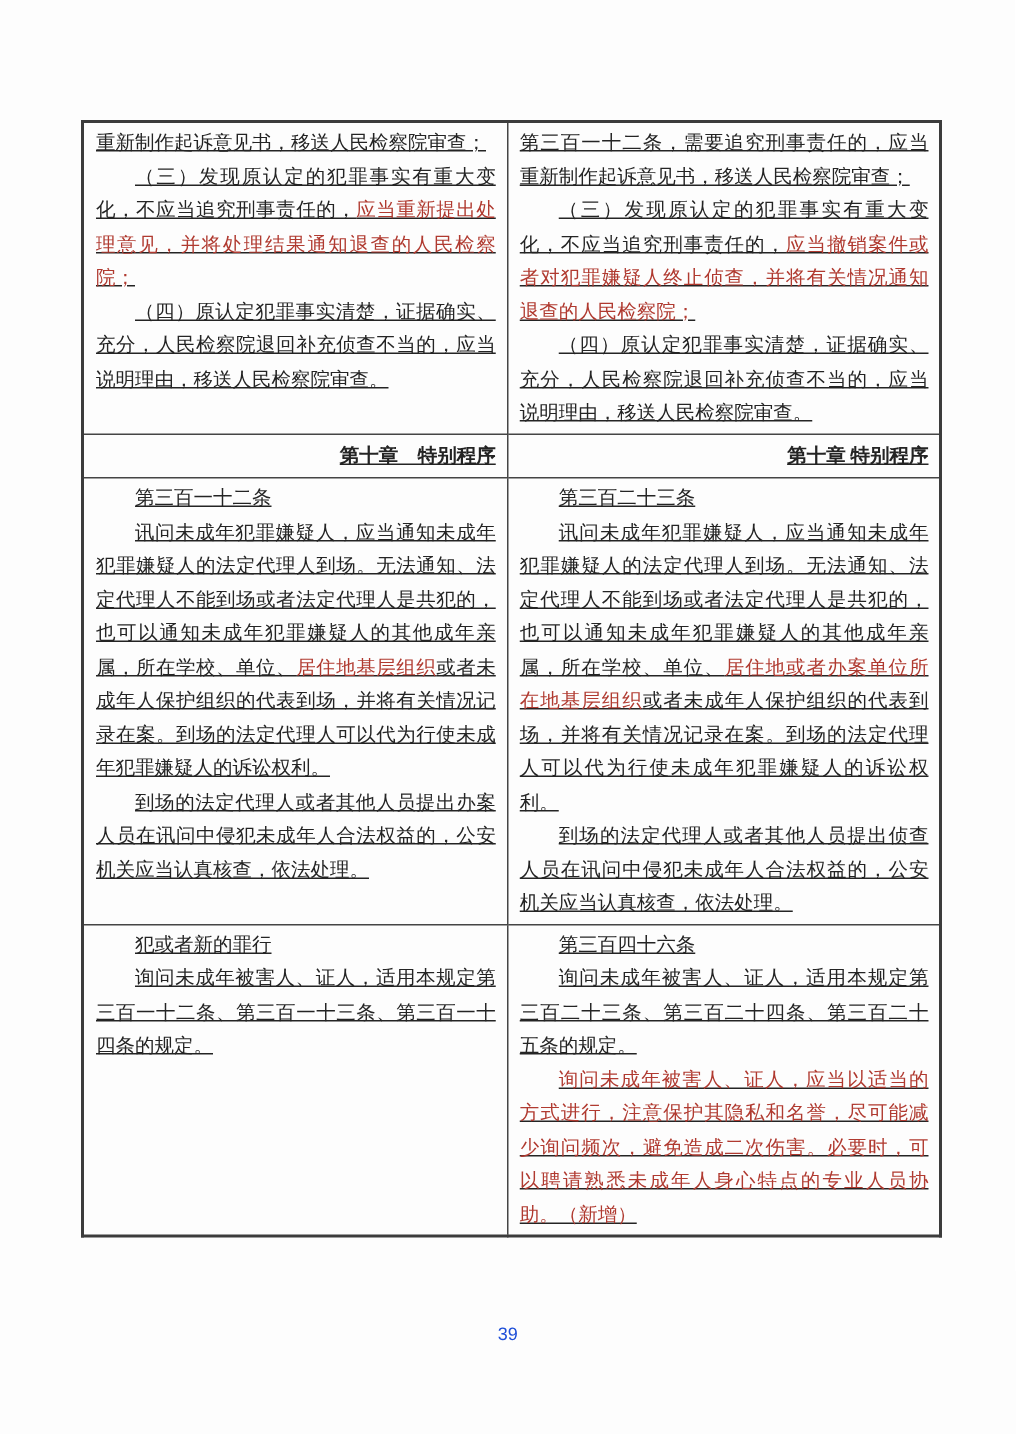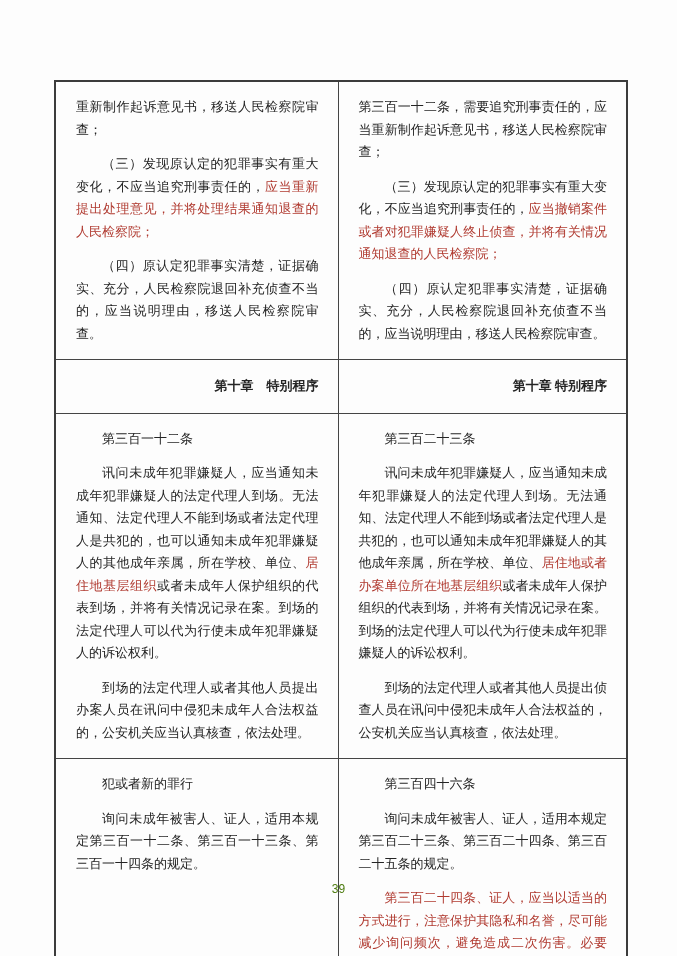--- a/index.html
+++ b/index.html
@@ -26,22 +26,23 @@
   }
   table.cmp td {
     border: 1.5px solid #454545;
     vertical-align: top;
     padding: 2px 7px 2px 8px;
     font-size: 13px;
     line-height: 22.5px;
     color: #242424;
   }
   table.cmp td p {
-    margin: 12px;
+    margin: 0;
     text-align: justify;
+    text-decoration: underline;
   }
   table.cmp td p.indent {
     text-indent: 26px;
   }
   tr.chapter-row td {
     font-weight: bold;
     padding-top: 3px;
     padding-bottom: 3px;
   }
   tr.chapter-row td p {
@@ -54,21 +55,21 @@
   .red {
     color: #b03a30;
   }
   .page-number {
     position: absolute;
     top: 882px;
     left: 0;
     width: 677px;
     text-align: center;
     font-size: 12px;
-    color: #4d7c0f;
+    color: #1d4ed8;
     font-family: "Liberation Sans", "DejaVu Sans", sans-serif;
   }
 </style>
 </head>
 <body>
 
 <div class="page">
   <table class="cmp">
     <colgroup>
       <col style="width:283px">
@@ -108,19 +109,19 @@
           </td>
         </tr>
         <tr class="body-row">
           <td>
             <p class="indent"><span>犯或者新的罪行</span></p>
             <p class="indent"><span>询问未成年被害人、证人，适用本规定第三百一十二条、第三百一十三条、第三百一十四条的规定。</span></p>
           </td>
           <td>
             <p class="indent"><span>第三百四十六条</span></p>
             <p class="indent"><span>询问未成年被害人、证人，适用本规定第三百二十三条、第三百二十四条、第三百二十五条的规定。</span></p>
-            <p class="indent"><span class="red">第三百二十四条、证人，应当以适当的方式进行，注意保护其隐私和名誉，尽可能减少询问频次，避免造成二次伤害。必要时，可以聘请熟悉未成年人身心特点的专业人员协助。（新增）</span></p>
+            <p class="indent"><span class="red">询问未成年被害人、证人，应当以适当的方式进行，注意保护其隐私和名誉，尽可能减少询问频次，避免造成二次伤害。必要时，可以聘请熟悉未成年人身心特点的专业人员协助。（新增）</span></p>
           </td>
         </tr>
       </tbody>
   </table>
   <div class="page-number">39</div>
 </div>
 
 </body></html>

